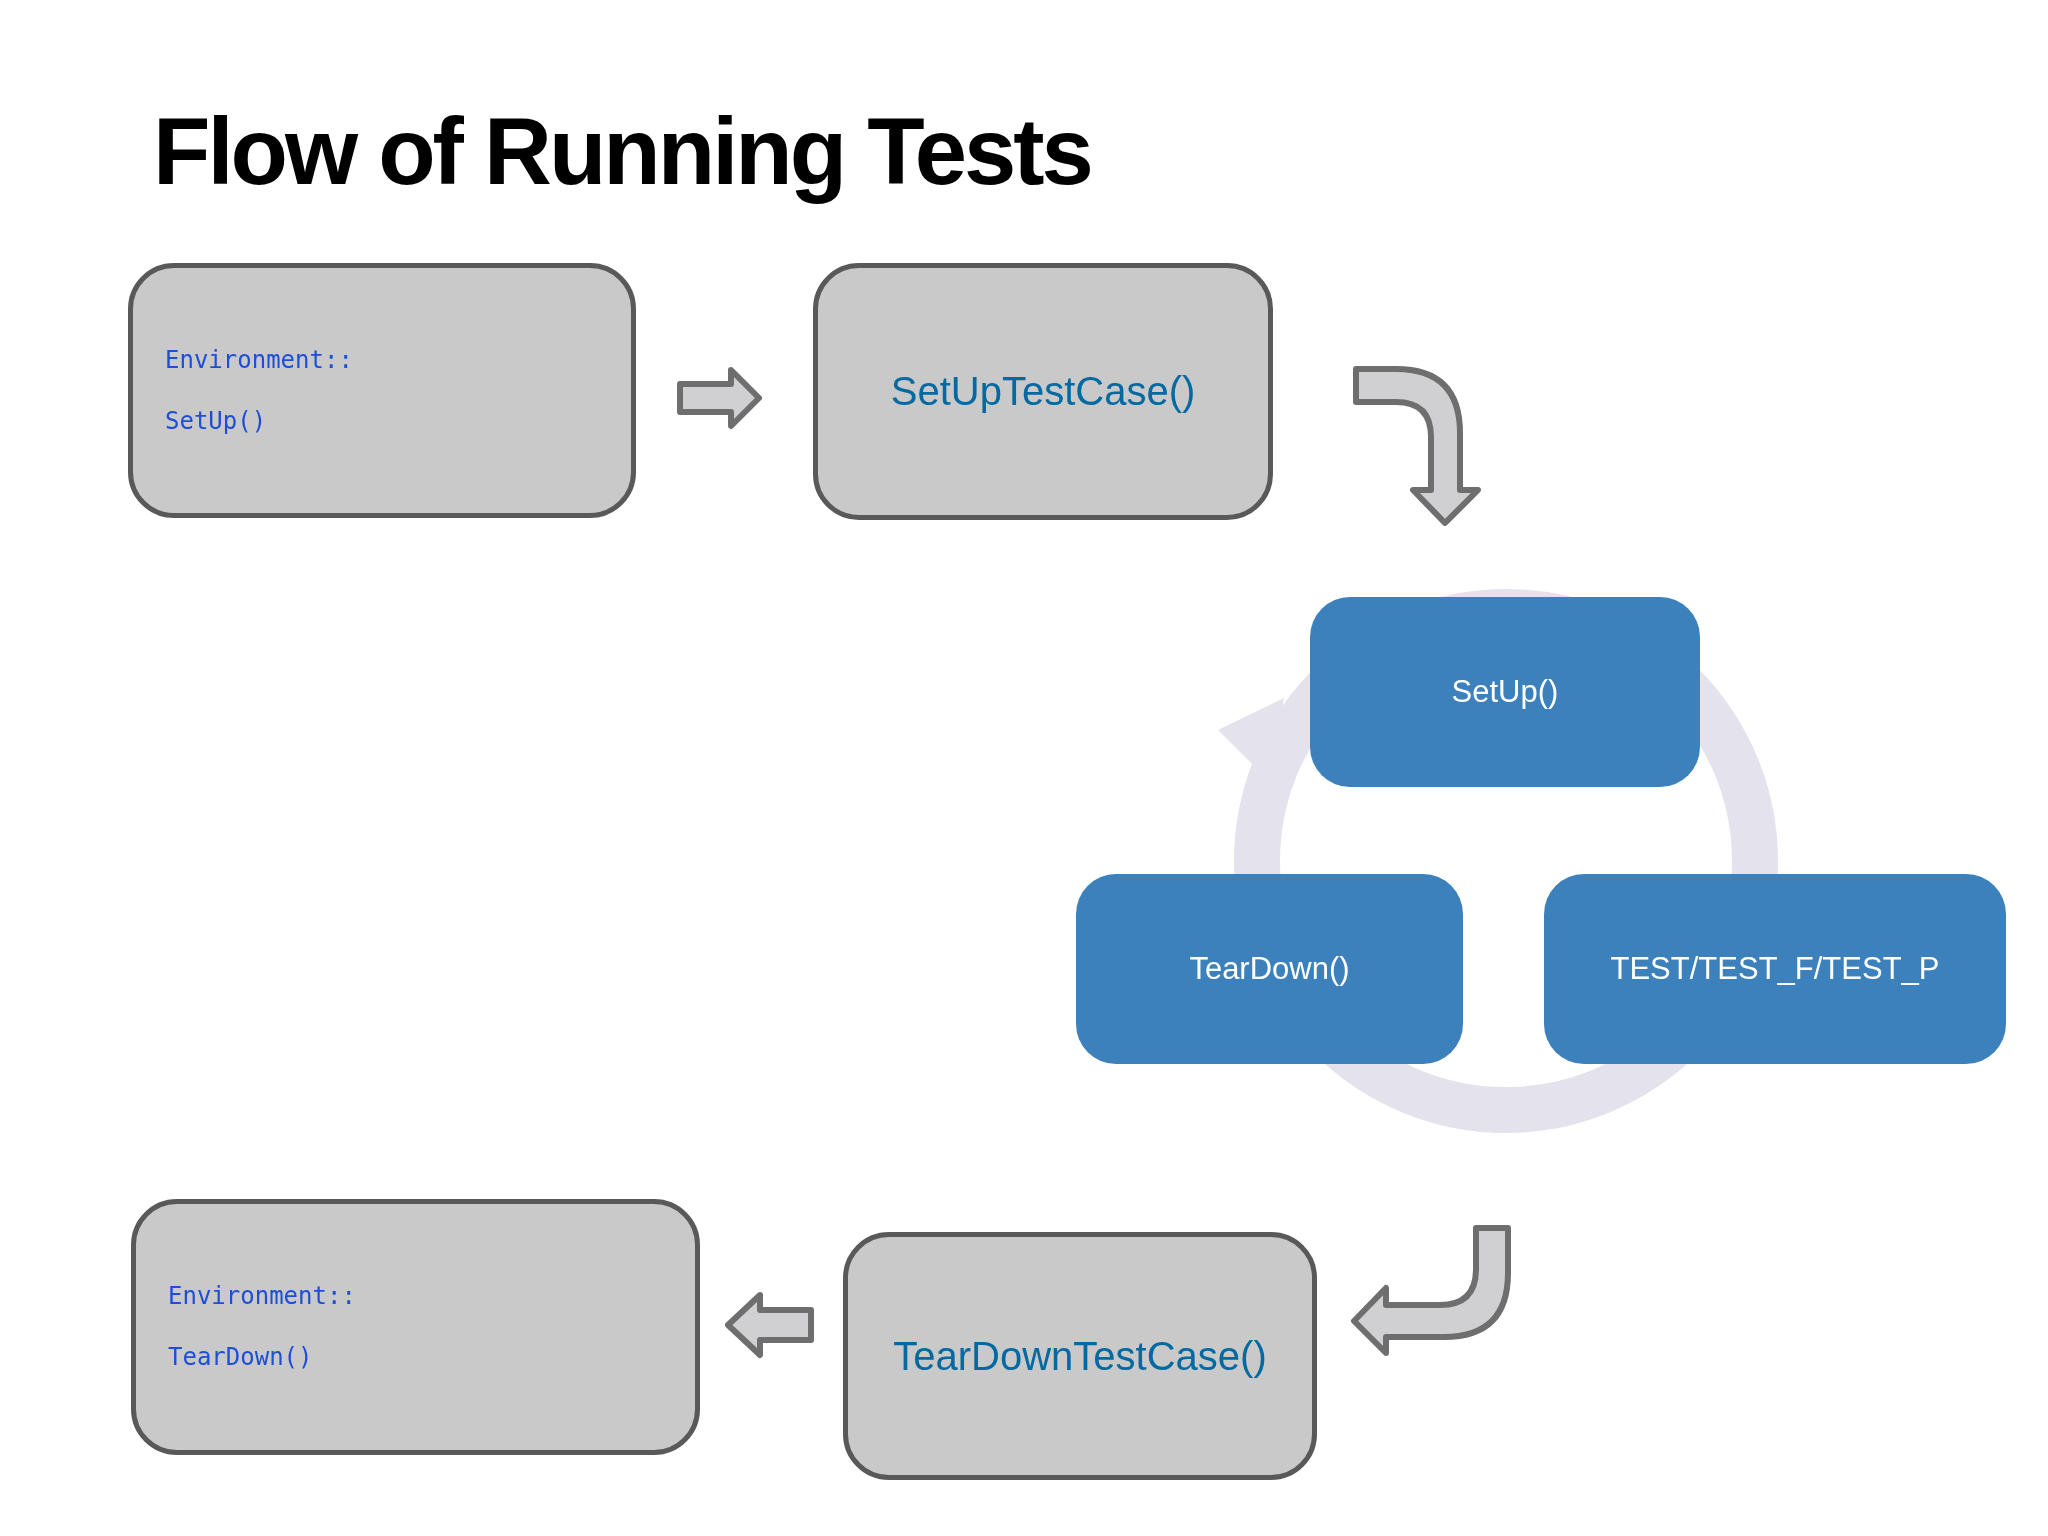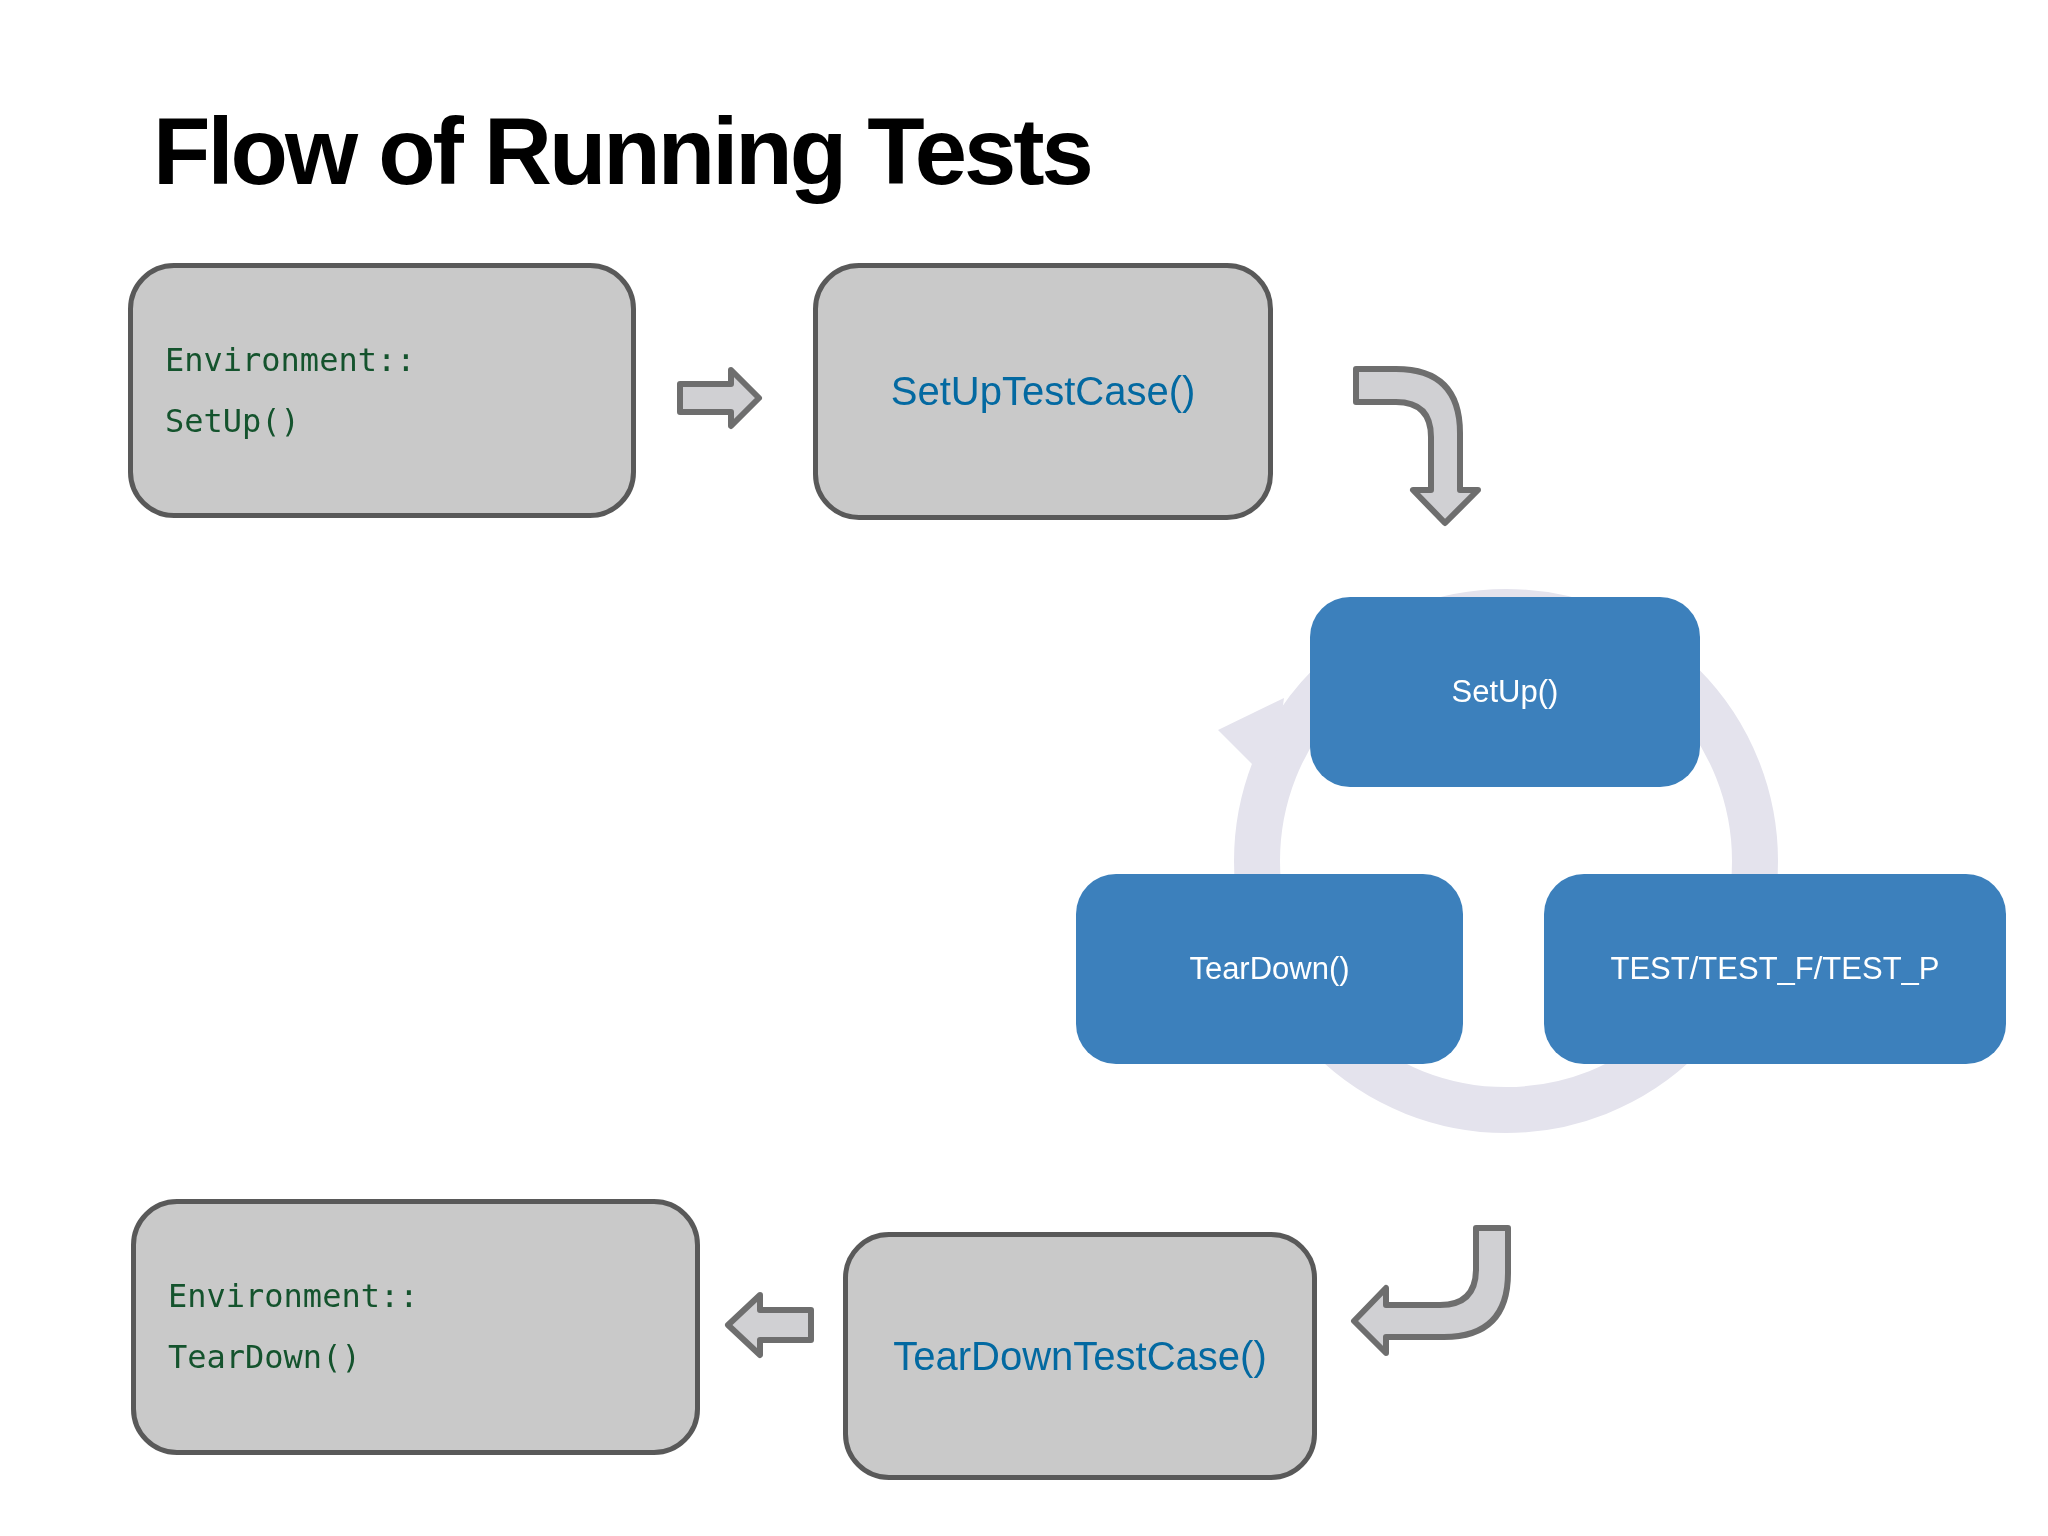--- a/index.html
+++ b/index.html
@@ -7,21 +7,21 @@
          font-family:"Liberation Sans",sans-serif;margin-left:28px;}
   .slide-title{position:absolute;left:125px;top:98px;margin:0;
          font-family:"Liberation Sans",sans-serif;font-weight:700;font-size:94px;
          letter-spacing:-3px;color:#000000;white-space:nowrap;}
   .connector-layer{position:absolute;left:0;top:0;z-index:0;}
   .gbox{position:absolute;box-sizing:border-box;background:#c9c9c9;border:5px solid #595959;
         border-radius:46px;display:flex;flex-direction:column;justify-content:center;z-index:1;}
   .gbox.code-left{align-items:flex-start;padding-left:32px;}
   .gbox.label-center{align-items:center;}
   .code-line{font-family:"DejaVu Sans Mono","Liberation Mono",monospace;
-             font-size:32px;line-height:61px;color:#14532d;white-space:pre;}
+             font-size:24px;line-height:61px;color:#1d4ed8;white-space:pre;}
   .blue-label{font-family:"Liberation Sans",sans-serif;font-size:40px;color:#0369a1;white-space:nowrap;}
   .bbox{position:absolute;box-sizing:border-box;background:#3c80bc;border-radius:40px;
         display:flex;align-items:center;justify-content:center;z-index:1;}
   .bbox .white-label{font-family:"Liberation Sans",sans-serif;font-size:31px;color:#ffffff;white-space:nowrap;}
 
   #box-env-setup{left:100px;top:263px;width:508px;height:255px;}
   #box-setup-test-case{left:785px;top:263px;width:460px;height:257px;}
   #box-setup{left:1282px;top:597px;width:390px;height:190px;}
   #box-teardown{left:1048px;top:874px;width:387px;height:190px;}
   #box-test{left:1516px;top:874px;width:462px;height:190px;}

